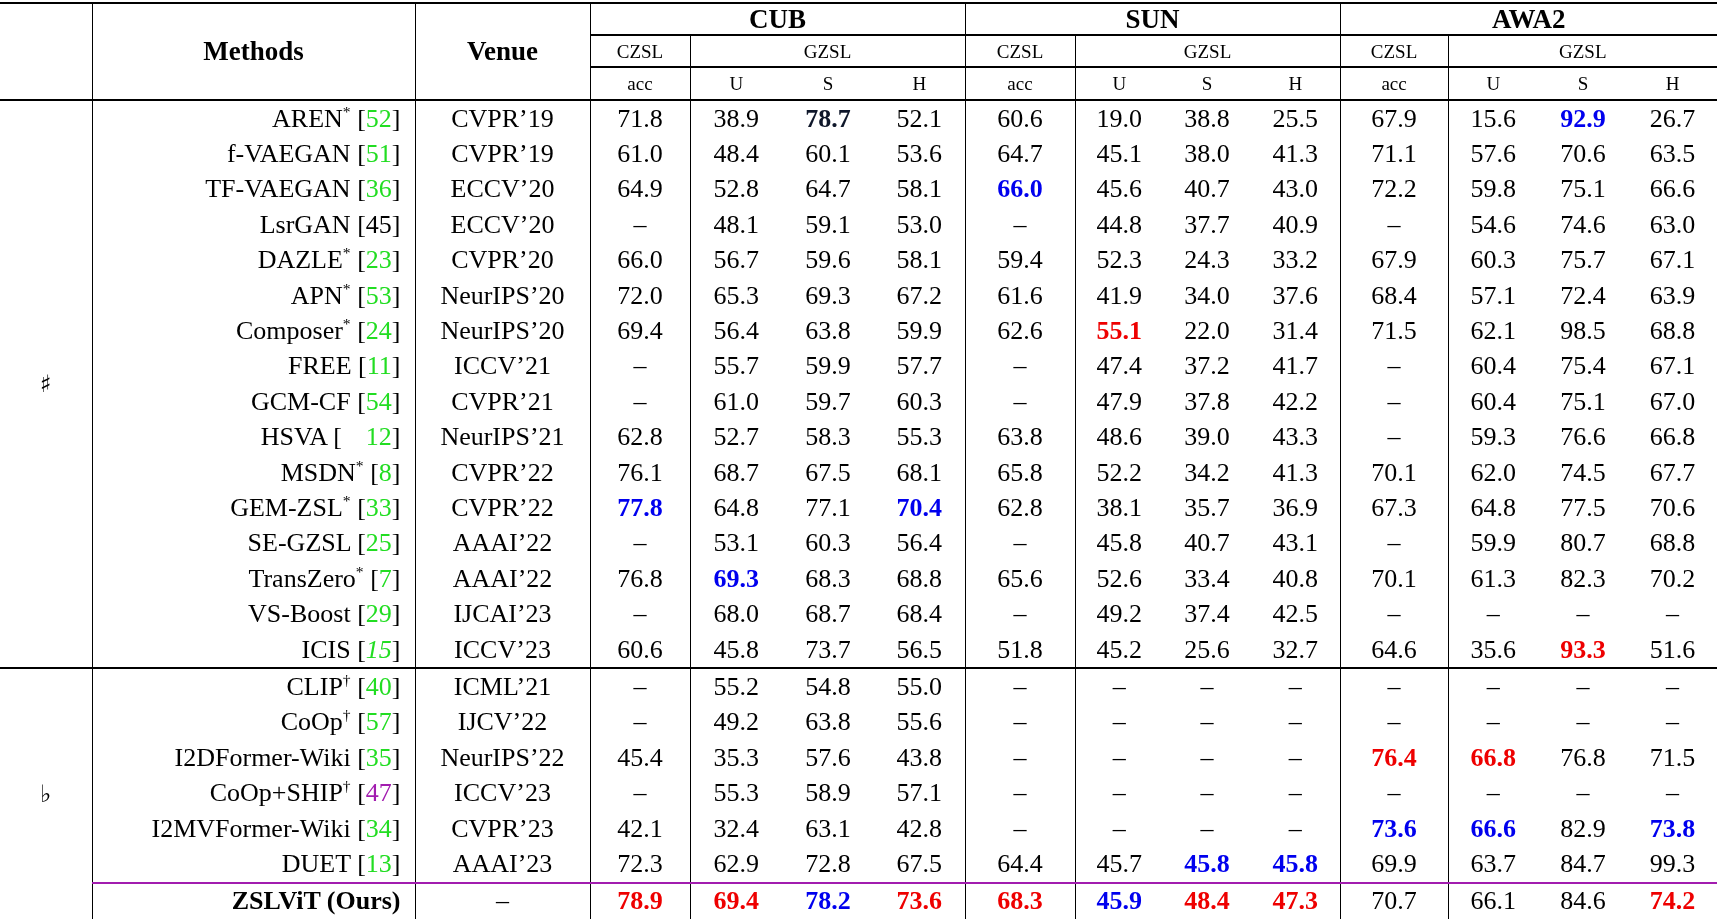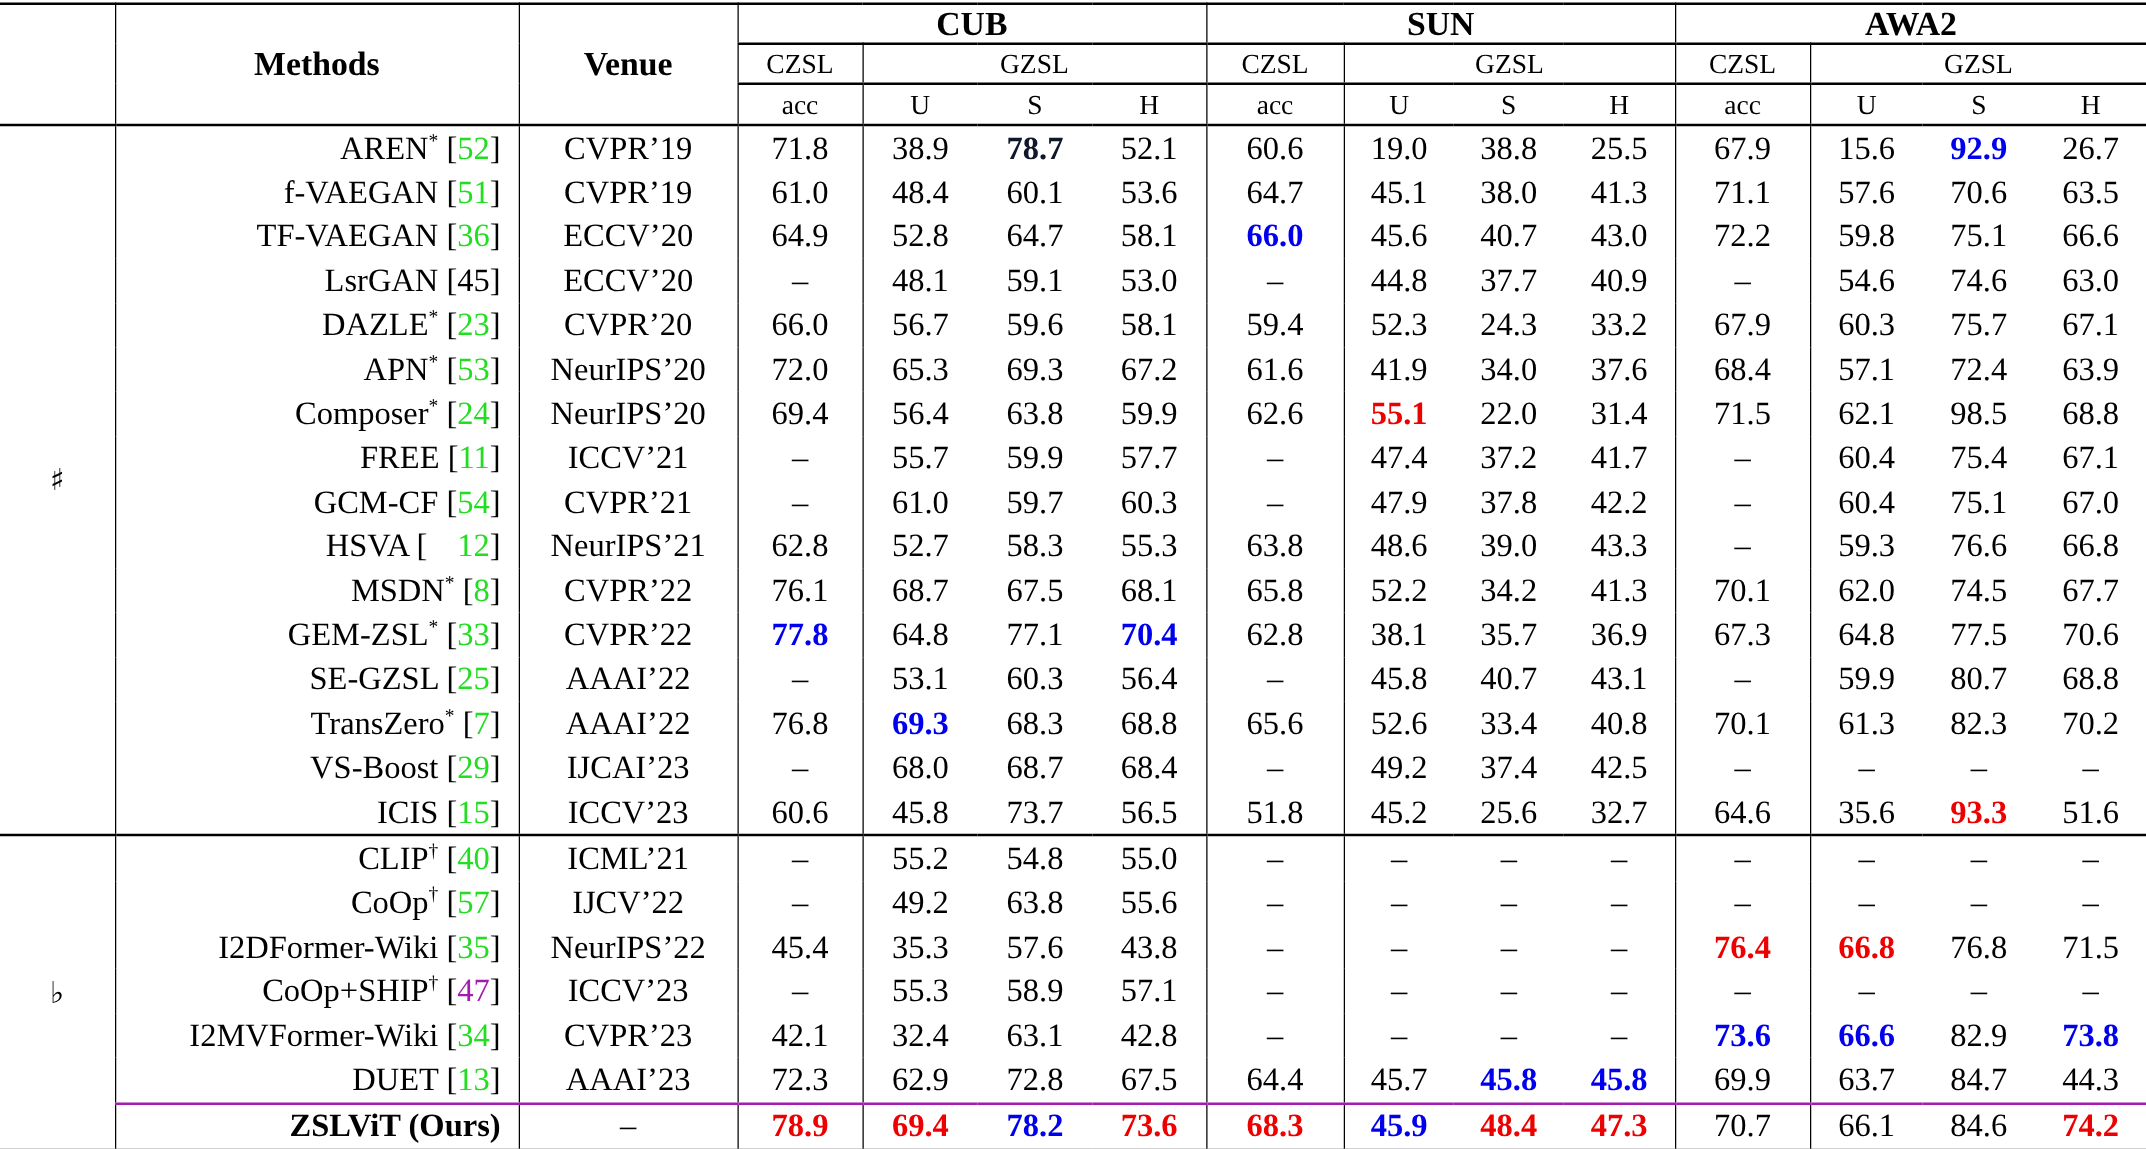--- a/index.html
+++ b/index.html
@@ -3,21 +3,21 @@
 <meta charset="utf-8">
 <style>
   html,body{margin:0;padding:0;background:#fff;}
   .page{width:1717px;height:919px;background:#fff;box-sizing:border-box;padding-top:2px;}
   table{
     border-collapse:collapse;table-layout:fixed;width:1717px;
     font-family:"Liberation Serif",serif;color:#000;
     border-top:2px solid #000;border-bottom:2px solid #000;
   }
   th,td{padding:0;margin:0;font-weight:normal;text-align:center;white-space:nowrap;line-height:1;}
-  thead th{font-size:22px;}
+  thead th{font-size:19px;}
   thead tr.hr1 th,thead tr.hr2 th{height:30px;}
   thead tr.hr3 th{height:31px;}
   tbody td{height:35.4px;font-size:26px;}
   .hfs{font-size:27px;}
   .bold{font-weight:bold;}
   .bl{border-left:1.6px solid #000;}
   .hb{border-bottom:2px solid #000;}
   tr.group-start td{border-top:2px solid #000;}
   tr.final td{border-top:2px solid #a21caf;}
   td.methods{text-align:right;padding-right:14px;}
@@ -314,21 +314,21 @@
           <td class="bl">–</td>
           <td class="bl">49.2</td>
           <td>37.4</td>
           <td>42.5</td>
           <td class="bl">–</td>
           <td class="bl">–</td>
           <td>–</td>
           <td>–</td>
         </tr>
         <tr>
-          <td class="methods bl"><span>ICIS</span> [<span style="color: rgb(34, 221, 34);">15</span>]</td>
+          <td class="methods bl"><span>ICIS</span> [<span style="color: rgb(34, 221, 34); font-style: italic;">15</span>]</td>
           <td class="bl">ICCV’23</td>
           <td class="bl">60.6</td>
           <td class="bl">45.8</td>
           <td>73.7</td>
           <td>56.5</td>
           <td class="bl">51.8</td>
           <td class="bl">45.2</td>
           <td>25.6</td>
           <td>32.7</td>
           <td class="bl">64.6</td>
@@ -424,21 +424,21 @@
           <td class="bl">62.9</td>
           <td>72.8</td>
           <td>67.5</td>
           <td class="bl">64.4</td>
           <td class="bl">45.7</td>
           <td class="bold" style="color: rgb(0, 0, 238);">45.8</td>
           <td class="bold" style="color: rgb(0, 0, 238);">45.8</td>
           <td class="bl">69.9</td>
           <td class="bl">63.7</td>
           <td>84.7</td>
-          <td>44.3</td>
+          <td>99.3</td>
         </tr>
         <tr class="final">
           <td class="methods bl bold"><span>ZSLViT (Ours)</span></td>
           <td class="bl">–</td>
           <td class="bl bold" style="color: rgb(238, 0, 0);">78.9</td>
           <td class="bl bold" style="color: rgb(238, 0, 0);">69.4</td>
           <td class="bold" style="color: rgb(0, 0, 238);">78.2</td>
           <td class="bold" style="color: rgb(238, 0, 0);">73.6</td>
           <td class="bl bold" style="color: rgb(238, 0, 0);">68.3</td>
           <td class="bl bold" style="color: rgb(0, 0, 238);">45.9</td>

